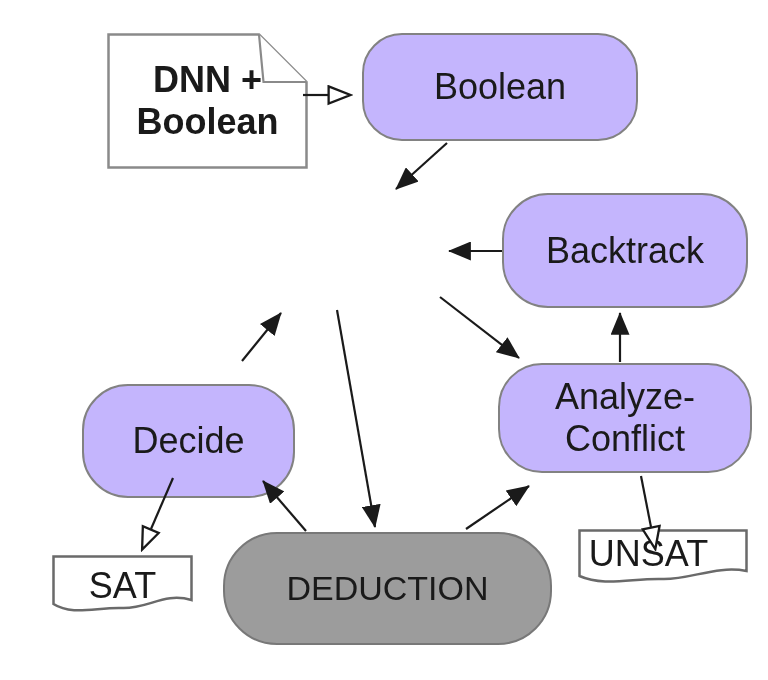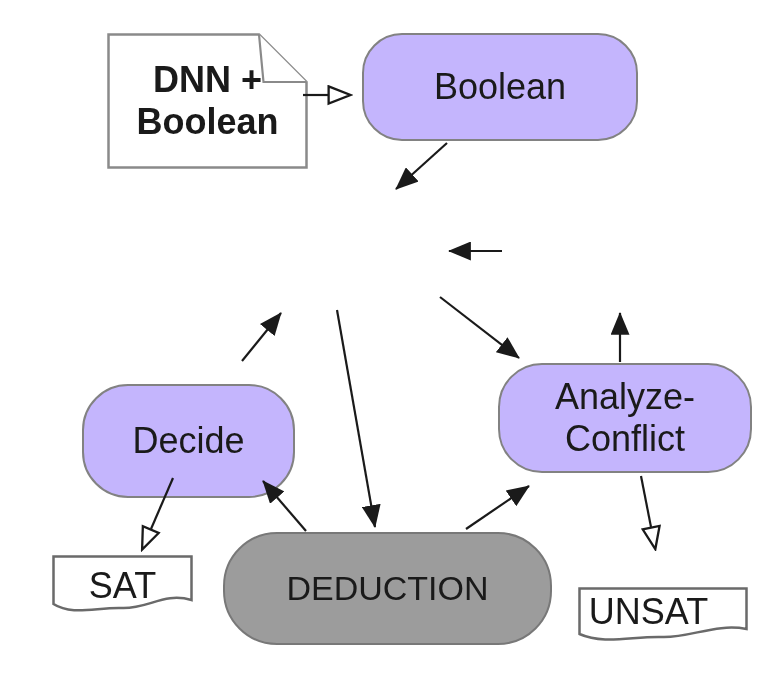--- a/index.html
+++ b/index.html
@@ -22,21 +22,21 @@
   #node-analyze{left:498px;top:363px;width:254px;height:110px;border-radius:44px;}
   #node-deduction{left:223px;top:532px;width:329px;height:113px;border-radius:54px;
     background:#9c9c9c;border-color:#787878;font-size:34px;}
   
   .shape-node{position:absolute;z-index:1;display:flex;align-items:center;justify-content:center;text-align:center;}
   .shape-node svg{position:absolute;left:0;top:0;}
   .shape-node .lbl{position:relative;z-index:2;font-size:36px;line-height:1.16;}
   #node-input{left:107px;top:33px;width:201px;height:136px;font-weight:bold;}
   #node-sat{left:52px;top:555px;width:141px;height:62px;align-items:flex-end;}
   #node-sat .lbl{padding-bottom:10px;}
-  #node-unsat{left:578px;top:587px;width:141px;height:60px;}
+  #node-unsat{left:578px;top:529px;width:141px;height:60px;}
   #node-unsat .lbl{padding-bottom:10px;}
   
   .edge-layer{position:absolute;left:0;top:0;z-index:2;pointer-events:none;}
   .edge{stroke:#1a1a1a;stroke-width:2.2;fill:none;}
 </style>
 </head>
 <body>
 
 <div class="canvas">
 
@@ -49,20 +49,23 @@
       <div class="ln">DNN +</div>
       <div class="ln">Boolean</div>
     </div>
   </div>
 
   <div class="node" id="node-abstraction">
     <div class="ln">Boolean</div>
   </div>
 
 
+  <div class="node" id="node-backtrack">
+    <div class="ln">Backtrack</div>
+  </div>
 
   <div class="node" id="node-decide">
     <div class="ln">Decide</div>
   </div>
 
   <div class="node" id="node-deduction">
     <div class="ln">DEDUCTION</div>
   </div>
 
   <div class="node" id="node-analyze">

